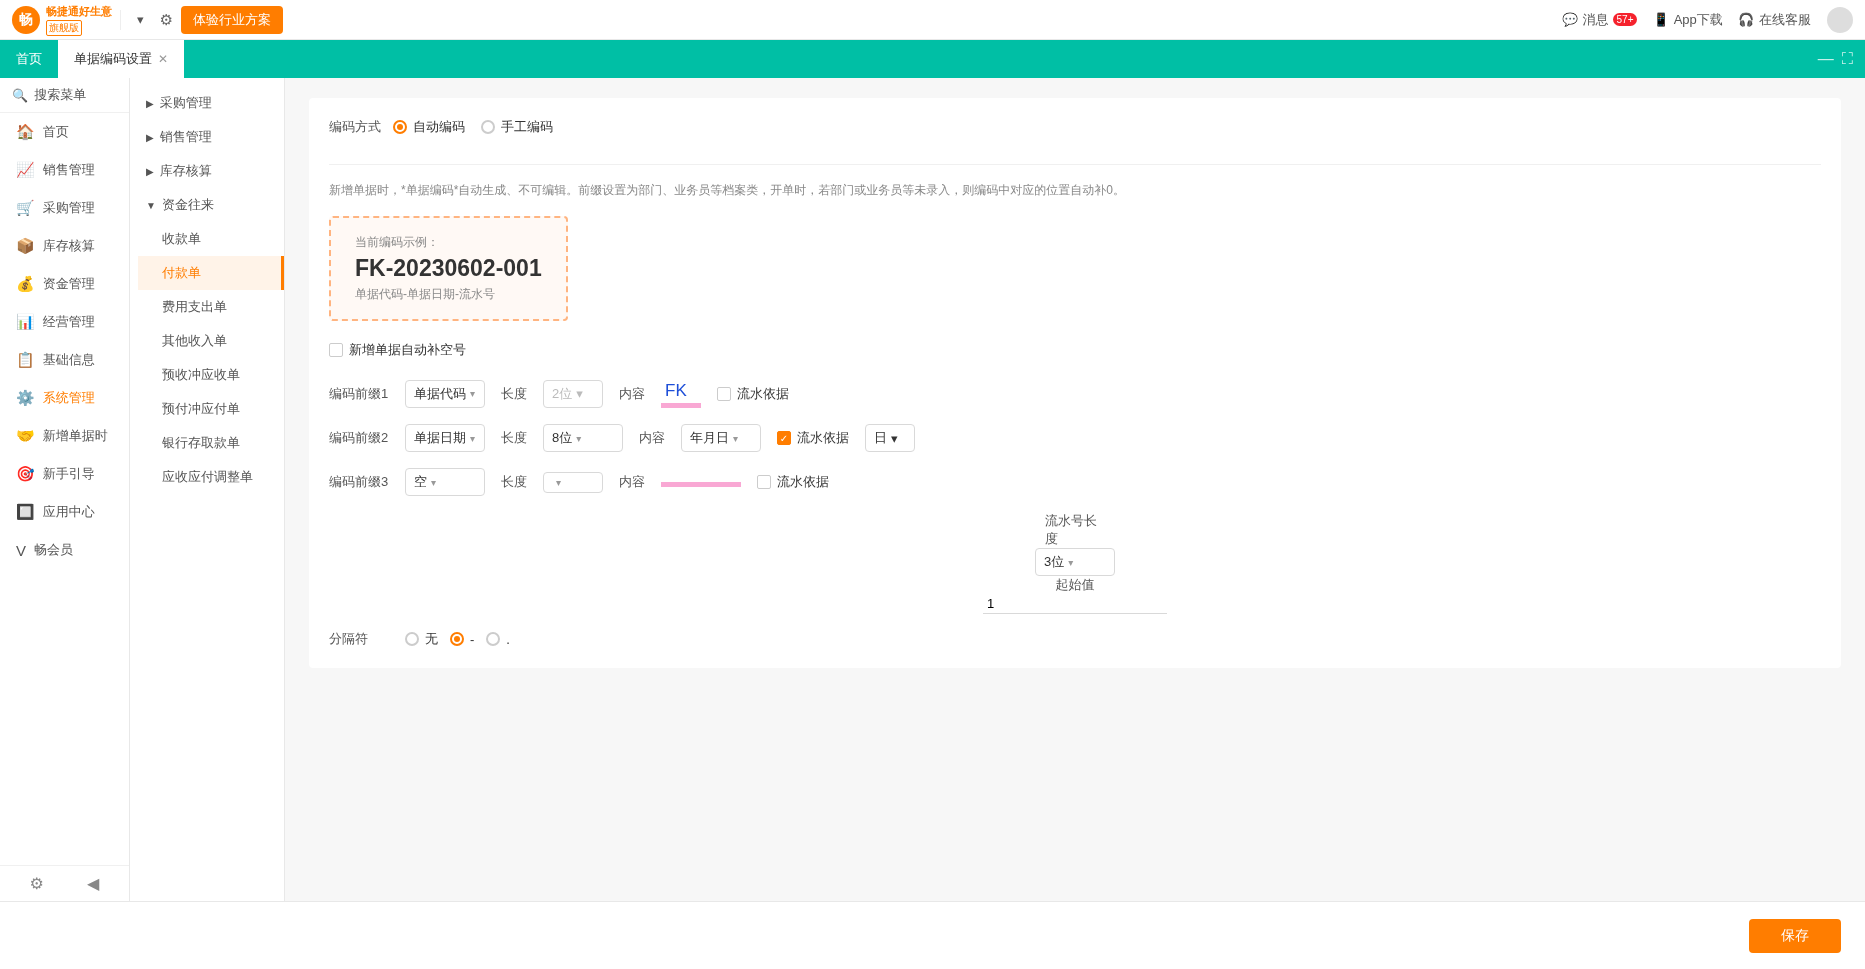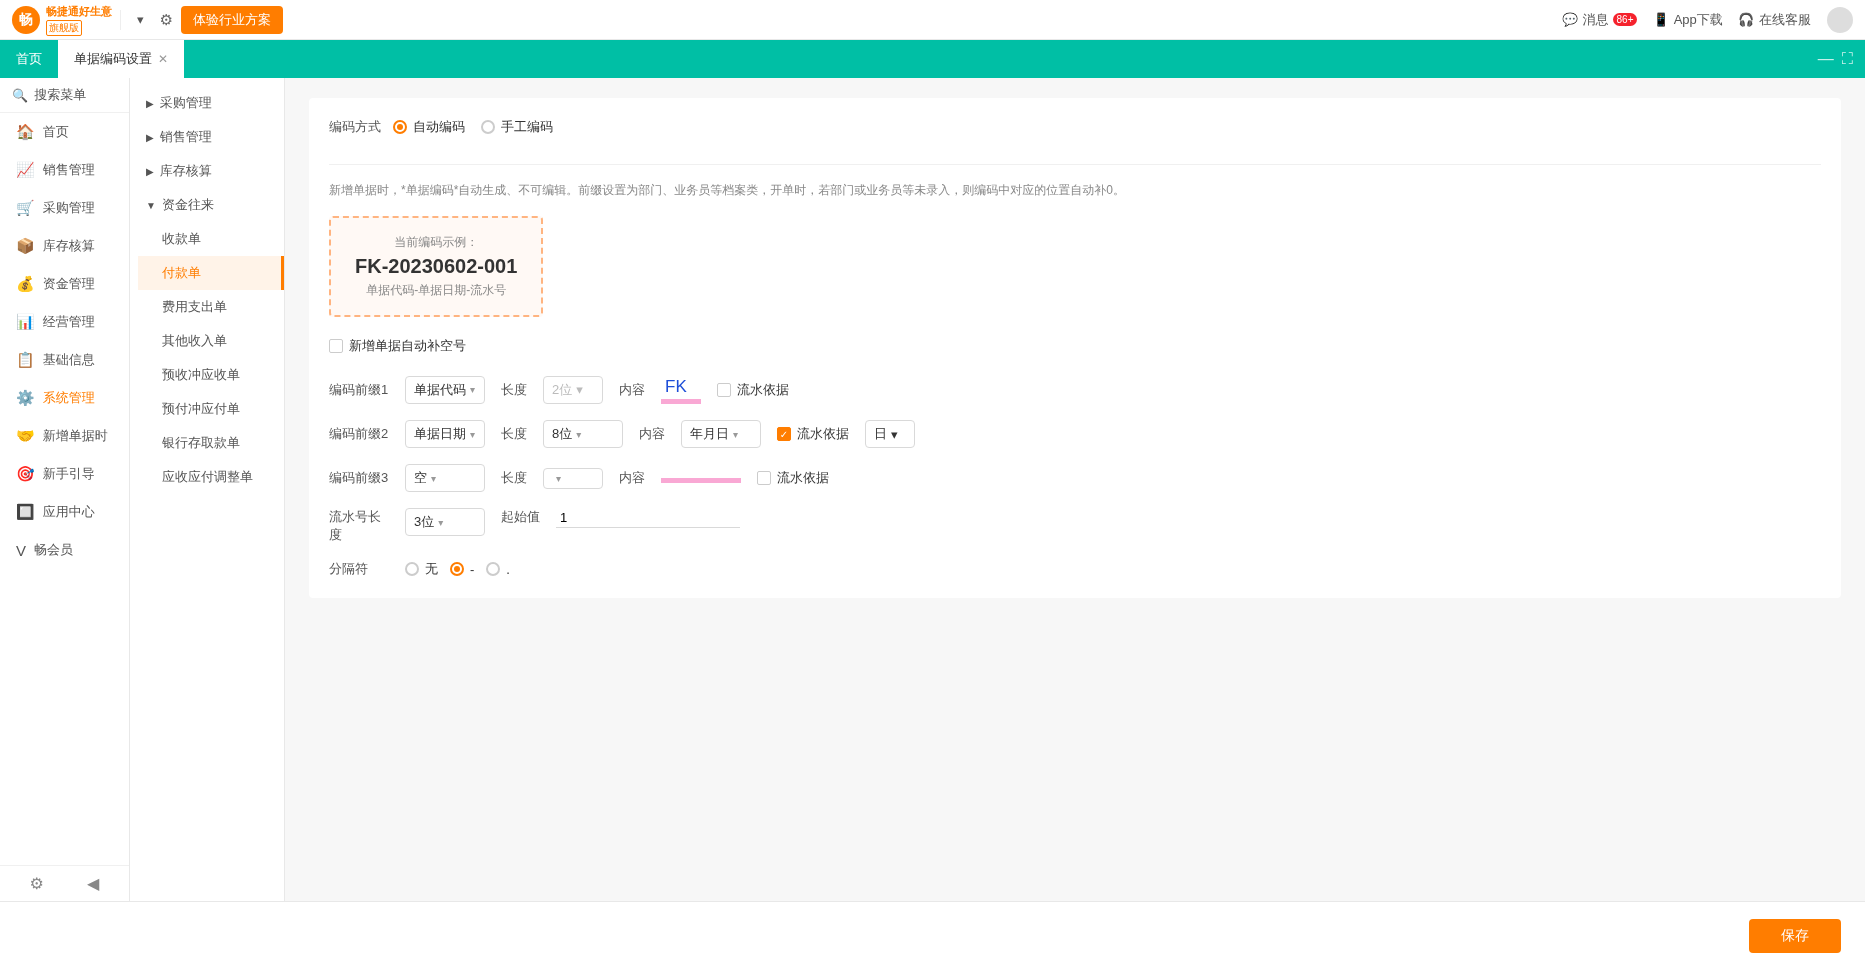--- a/index.html
+++ b/index.html
@@ -55,23 +55,23 @@
     .radio-group { display: flex; align-items: center; gap: 16px; }
     .radio-option { display: flex; align-items: center; gap: 6px; cursor: pointer; font-size: 13px; }
     .radio-circle { width: 14px; height: 14px; border-radius: 50%; border: 2px solid #ccc; display: inline-block; position: relative; flex-shrink: 0; }
     .radio-circle.checked { border-color: #ff7d00; }
     .radio-circle.checked::after { content: ''; width: 6px; height: 6px; background: #ff7d00; border-radius: 50%; position: absolute; top: 50%; left: 50%; transform: translate(-50%, -50%); }
 
     
     .info-text { font-size: 12px; color: #888; margin-bottom: 16px; line-height: 1.6; }
 
     
-    .preview-box { border: 2px dashed #ffb480; background: #fff9f5; border-radius: 4px; padding: 16px 24px; display: inline-block; margin-bottom: 20px; text-align: center; }
+    .preview-box { border: 2px dashed #ffb480; background: #fff9f5; border-radius: 4px; padding: 16px 24px; display: inline-block; margin-bottom: 20px; }
     .preview-label { font-size: 12px; color: #888; margin-bottom: 4px; }
-    .preview-code { font-size: 20px; font-weight: bold; color: #333; }
+    .preview-code { font-size: 23px; font-weight: bold; color: #333; }
     .preview-sub { font-size: 12px; color: #888; margin-top: 4px; }
 
     
     .auto-fill-row { display: flex; align-items: center; gap: 8px; margin-bottom: 20px; }
     .checkbox-item { display: flex; align-items: center; gap: 6px; cursor: pointer; }
     .checkbox-box { width: 14px; height: 14px; border: 1px solid #ccc; border-radius: 2px; display: inline-block; }
 
     
     .config-row { display: flex; align-items: center; gap: 16px; margin-bottom: 16px; flex-wrap: wrap; }
     .config-label { font-size: 13px; color: #555; width: 60px; flex-shrink: 0; }
@@ -79,21 +79,21 @@
     .select-box .arrow { color: #999; font-size: 10px; }
     .len-label { font-size: 13px; color: #555; }
     .len-select { display: flex; align-items: center; border: 1px solid #d9d9d9; border-radius: 4px; padding: 4px 8px; min-width: 60px; cursor: pointer; background: white; gap: 4px; font-size: 13px; color: #bbb; }
     .content-label { font-size: 13px; color: #555; }
     .content-value { border-bottom: 5px solid #f9a8d4; padding: 2px 4px; min-width: 40px; font-size: 17px; color: #1d4ed8; }
     .waterflow-check { display: flex; align-items: center; gap: 6px; cursor: pointer; }
 
     .day-select { display: flex; align-items: center; border: 1px solid #d9d9d9; border-radius: 4px; padding: 4px 8px; min-width: 50px; cursor: pointer; background: white; gap: 4px; font-size: 13px; }
 
     
-    .serial-row { display: flex; align-items: flex-start; gap: 16px; margin-bottom: 16px; }
+    .serial-row { display: flex; align-items: center; margin-bottom: 16px; flex-direction: column; }
     .serial-input { border: none; border-bottom: 1px solid #d9d9d9; padding: 2px 4px; min-width: 80px; font-size: 13px; }
 
     
     .sep-row { display: flex; align-items: center; gap: 16px; margin-top: 8px; }
     .sep-options { display: flex; align-items: center; gap: 12px; }
     .sep-option { display: flex; align-items: center; gap: 6px; cursor: pointer; font-size: 13px; }
 
     
     .bottom-bar { height: 68px; background: white; border-top: 1px solid #e8e8e8; display: flex; align-items: center; justify-content: flex-end; padding: 0 24px; flex-shrink: 0; }
     .btn-save { background: #ff7d00; color: white; border: none; border-radius: 4px; padding: 8px 32px; font-size: 14px; cursor: pointer; }
@@ -120,21 +120,21 @@
     <div class="top-dropdown" style="font-size:13px;color:#555;">
       ▾
     </div>
     <span class="gear-icon">⚙</span>
     <button class="btn-experience">体验行业方案</button>
   </div>
   <div class="top-bar-right">
     <div class="msg-badge">
       <span>💬</span>
       <span>消息</span>
-      <span class="badge-count">86+</span>
+      <span class="badge-count">57+</span>
     </div>
     <div class="msg-badge">
       <span>📱</span>
       <span>App下载</span>
     </div>
     <div class="msg-badge">
       <span>🎧</span>
       <span>在线客服</span>
     </div>
     <div class="user-avatar"></div>

